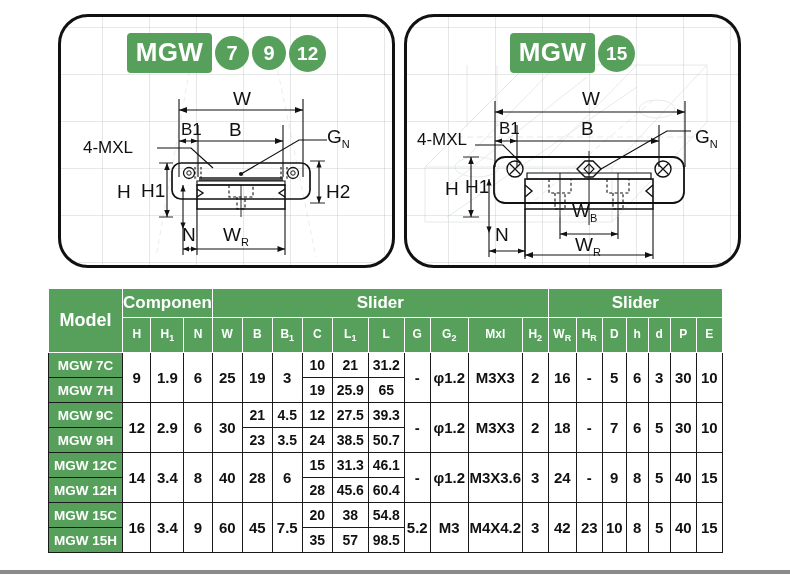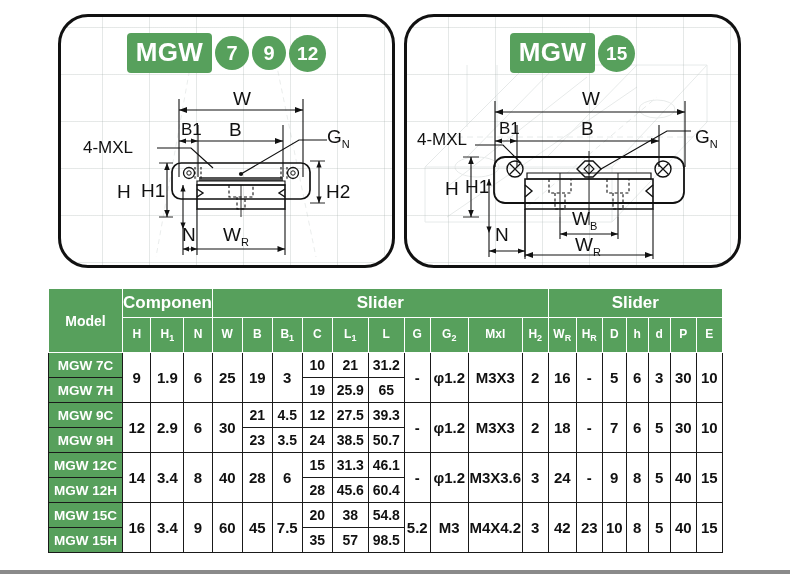--- a/index.html
+++ b/index.html
@@ -70,21 +70,21 @@
     border:1px solid #1a1a1a;
     text-align:center;vertical-align:middle;
     padding:0;
   }
   table.spec thead th{
     background:#57a05c;color:#ffffff;
     border-color:#ffffff;
     font-weight:bold;
   }
   th.grp{font-size:17px;height:28px;}
-  th.model-head{font-size:14px;height:62px;}
+  th.model-head{font-size:18px;height:62px;}
   th.sub{font-size:12px;height:34px;}
   th.sub .s{font-size:9px;vertical-align:sub;}
 
   td.model{
     background:#57a05c;color:#fff;border-color:#fff;
     font-weight:bold;font-size:13.5px;height:24px;
   }
   td.val{background:#fff;color:#111;font-weight:bold;font-size:14px;height:24px;}
   td.val.small{font-size:12px;}
   td.val.merge{font-size:15px;}
@@ -306,21 +306,21 @@
     </svg>
 
     <span class="lbl" style="left:10px;top:114px;">4-MXL</span>
     <span class="lbl big" style="left:175px;top:72px;">W</span>
     <span class="lbl" style="left:92px;top:103px;">B1</span>
     <span class="lbl big" style="left:174px;top:102px;">B</span>
     <span class="lbl big" style="left:288px;top:110px;"><span>G</span><span class="sub">N</span></span>
     <span class="lbl big" style="left:38px;top:162px;">H</span>
     <span class="lbl big" style="left:58px;top:160px;">H1</span>
     <span class="lbl big" style="left:88px;top:208px;">N</span>
-    <span class="lbl big" style="left:165px;top:192px;"><span>W</span><span class="sub">B</span></span>
+    <span class="lbl big" style="left:165px;top:184px;"><span>W</span><span class="sub">B</span></span>
     <span class="lbl big" style="left:168px;top:218px;"><span>W</span><span class="sub">R</span></span>
   </div>
 
   <div id="spec-table-wrap">
     <table class="spec">
       <colgroup>
         <col style="width:74px">
         <col style="width:26px">
           <col style="width:30px">
           <col style="width:26px">

